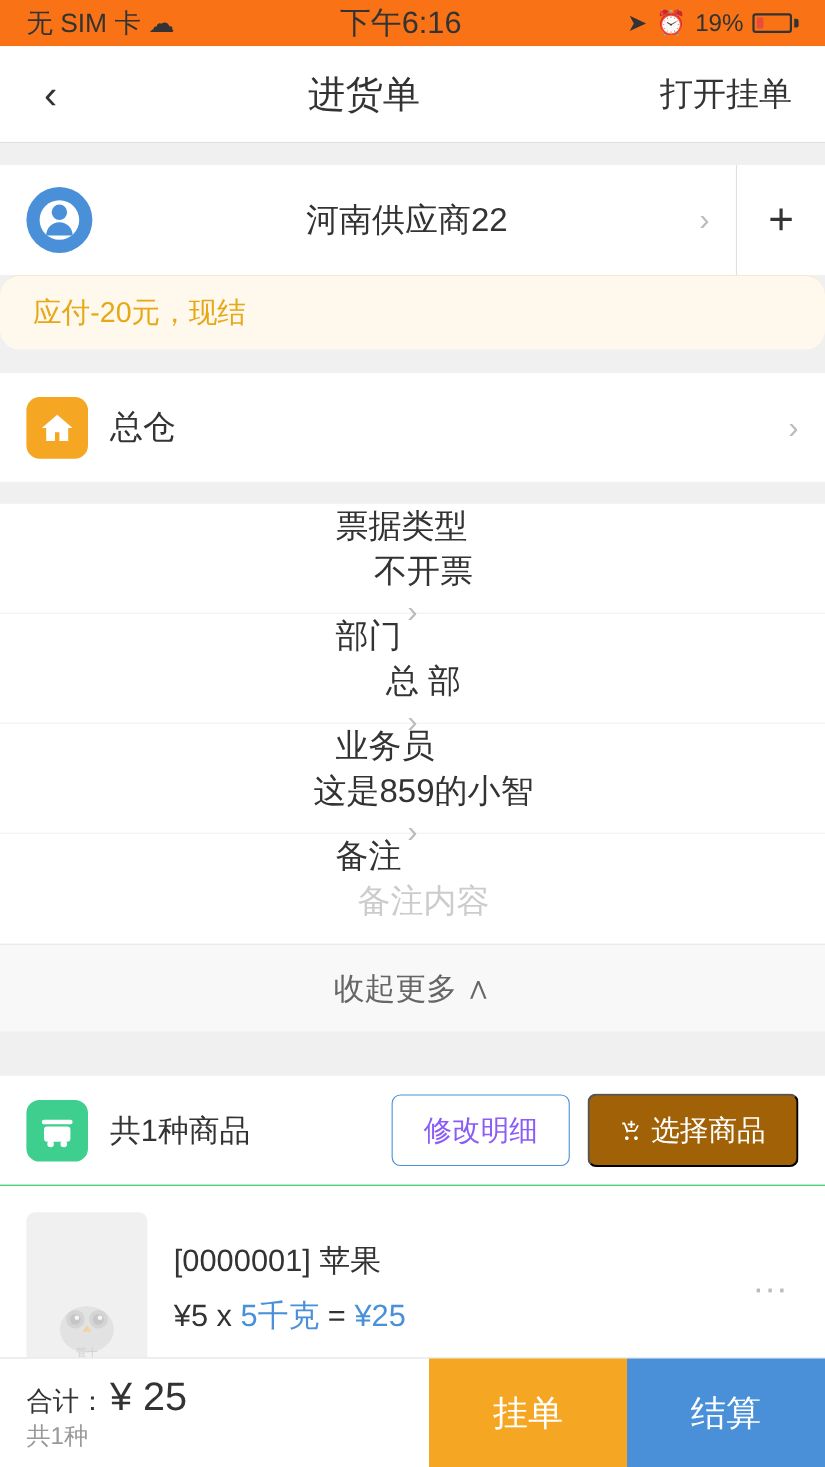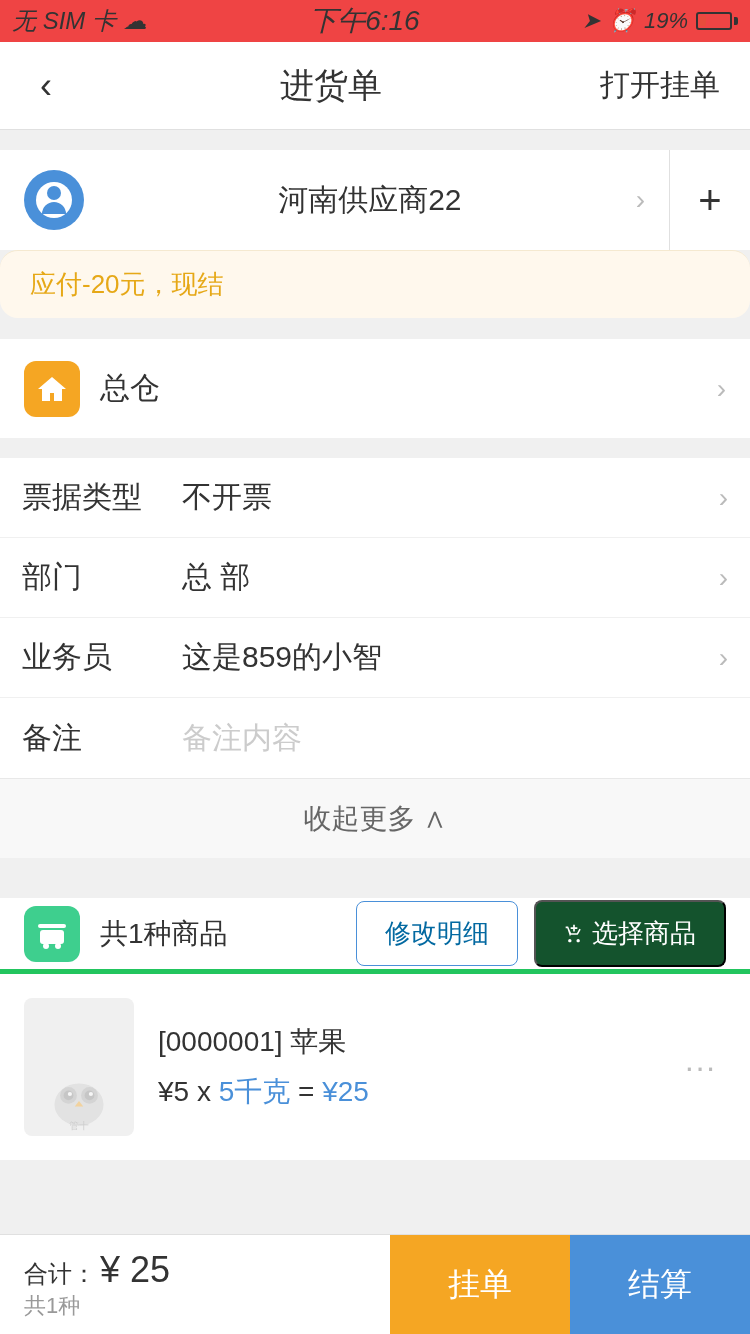--- a/index.html
+++ b/index.html
@@ -9,28 +9,27 @@
       width: 750px;
       min-height: 1334px;
       background: #f0f0f0;
       font-size: 28px;
       color: #333;
     }
 
     
     .status-bar {
       height: 42px;
-      background: #ef4444;
+      background: #f97316;
       display: flex;
       align-items: center;
       justify-content: space-between;
-      padding: 0 12px;
+      padding: 0 24px;
       font-size: 24px;
       color: #333;
-      font-style: italic;
     }
     .status-left { display: flex; align-items: center; gap: 8px; }
     .status-center { font-size: 28px; font-weight: 500; }
     .status-right { display: flex; align-items: center; gap: 8px; font-size: 22px; }
     .battery-icon {
       display: inline-flex;
       align-items: center;
       gap: 2px;
     }
     .battery-body {
@@ -206,24 +205,25 @@
     }
 
     
     .form-section {
       background: #fff;
       margin-top: 20px;
     }
     .form-row {
       display: flex;
       align-items: center;
-      padding: 0 22px;
-      height: 80px;
+      padding: 0 38px;
+      height: 100px;
       border-bottom: 1px solid #f0f0f0;
       cursor: pointer;
+      flex-direction: column;
     }
     .form-row:last-child {
       border-bottom: none;
     }
     .form-key {
       font-size: 30px;
       color: #333;
       width: 140px;
       flex-shrink: 0;
     }
@@ -252,51 +252,51 @@
 
     
     .products-section {
       background: #fff;
       margin-top: 20px;
     }
     .products-header {
       display: flex;
       align-items: center;
       padding: 0 24px;
-      height: 76px;
-      border-bottom: 5px solid #22c55e;
+      height: 100px;
+      border-bottom: 1px solid #22c55e;
     }
     .products-icon {
       width: 56px;
       height: 56px;
       border-radius: 12px;
       background: #3ecf8e;
       display: flex;
       align-items: center;
       justify-content: center;
       margin-right: 20px;
       flex-shrink: 0;
     }
     .products-count {
       flex: 1;
       font-size: 28px;
       color: #333;
     }
     .btn-outline {
       border: 1px solid #4a90d9;
-      color: #0369a1;
+      color: #8b5cf6;
       background: #fff;
       padding: 14px 28px;
       border-radius: 8px;
       font-size: 26px;
       margin-right: 16px;
       cursor: pointer;
     }
     .btn-primary {
-      background: #14532d;
+      background: #a16207;
       color: #fff;
       padding: 14px 28px;
       border-radius: 8px;
       font-size: 26px;
       cursor: pointer;
       display: flex;
       align-items: center;
       gap: 8px;
     }
 

